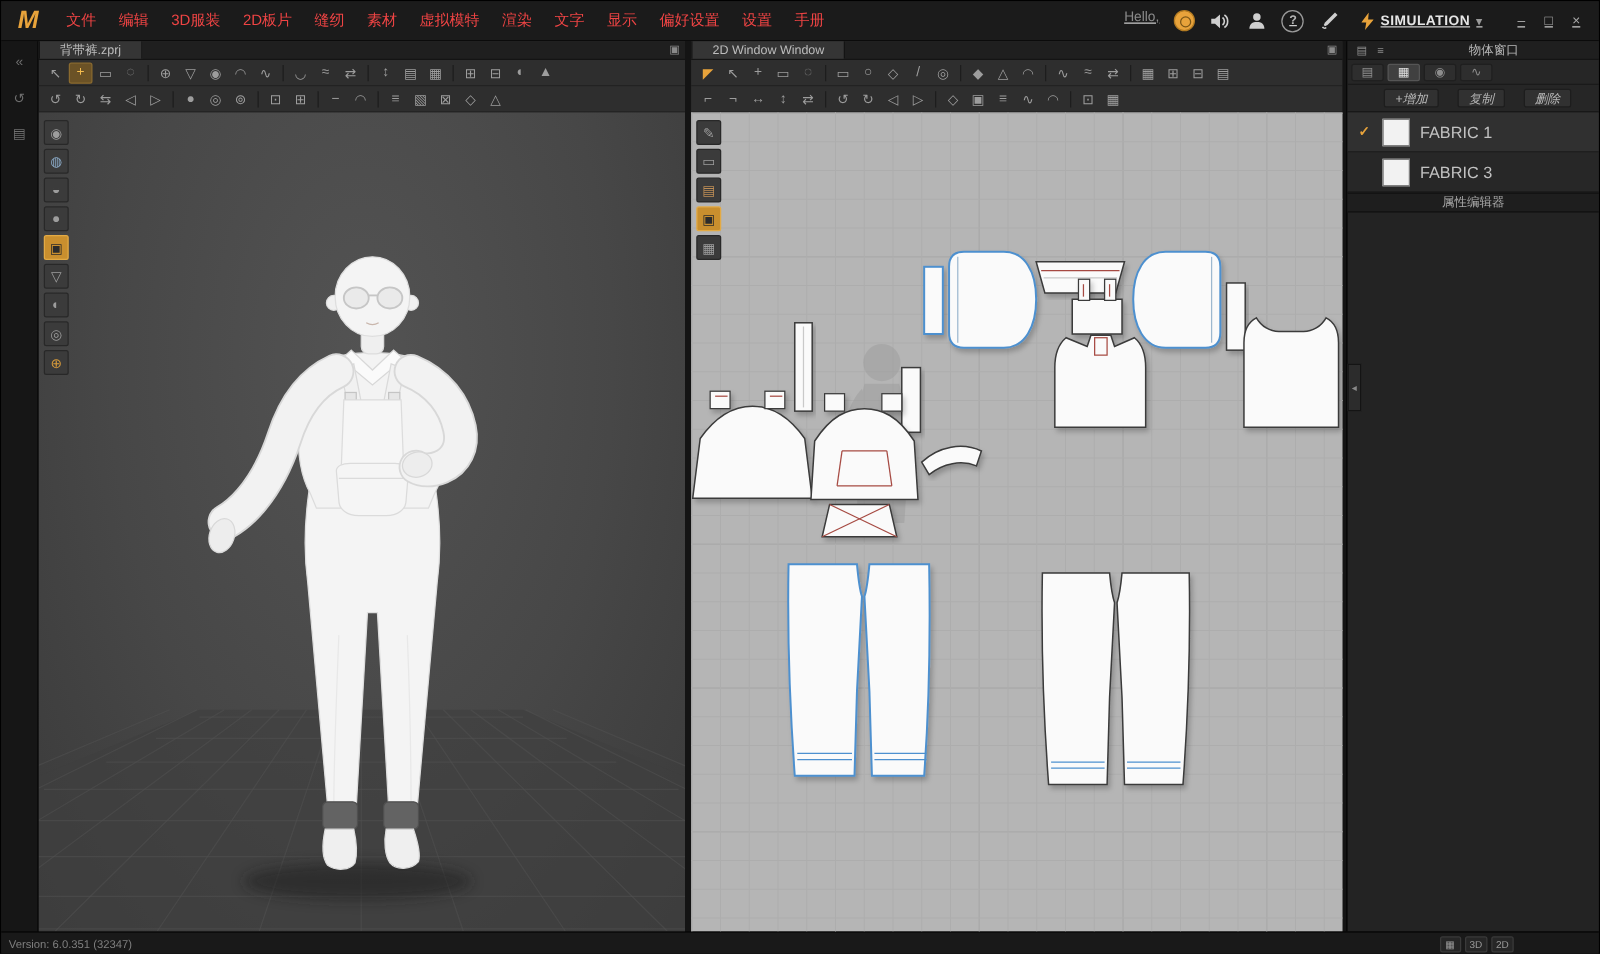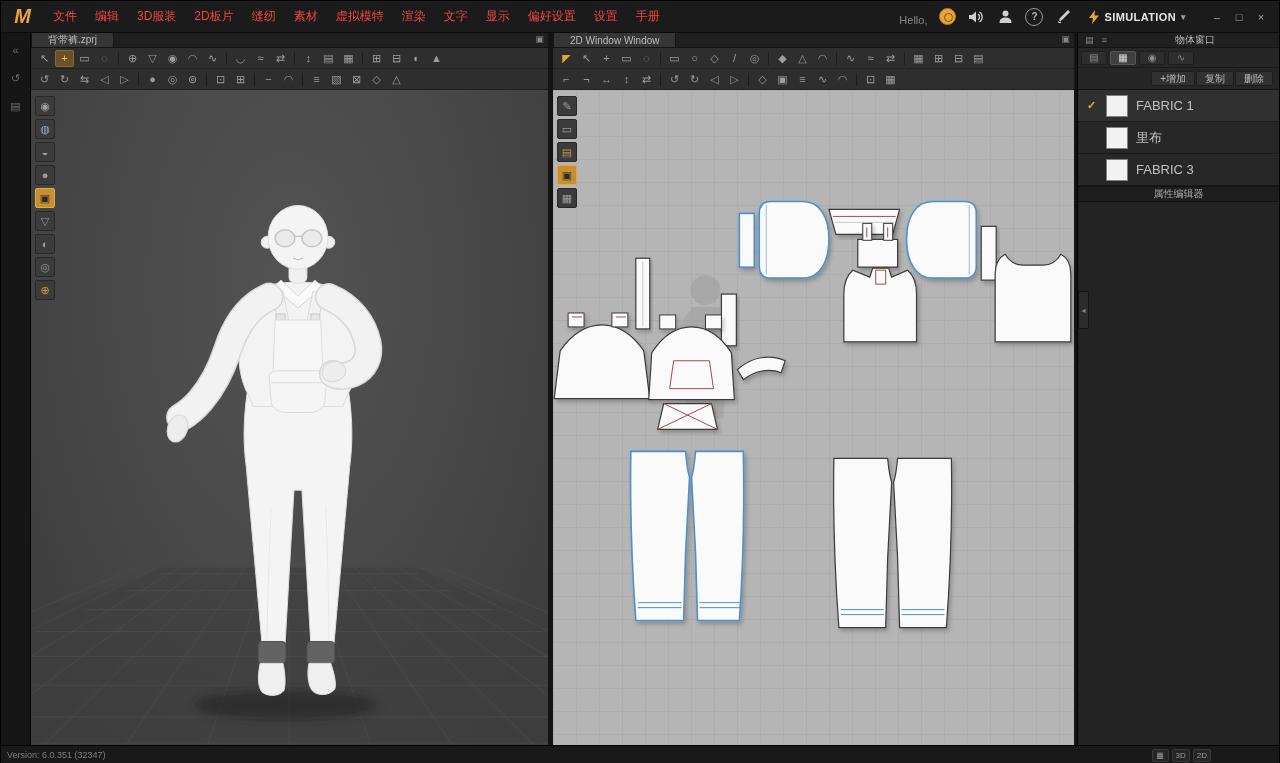--- a/index.html
+++ b/index.html
@@ -7,21 +7,21 @@
        font-family:"Liberation Sans",sans-serif;color:#ccc;font-size:12px;
        -webkit-font-smoothing:antialiased;user-select:none;}
   .app{position:relative;width:1280px;height:763px;background:#1d1d1d;box-sizing:border-box;border:1px solid #000;}
 
   
   .menubar{height:32px;display:flex;align-items:center;background:#1b1b1b;border-bottom:1px solid #0b0b0b;padding:0 8px;box-sizing:border-box;}
   .logo{width:26px;height:24px;display:flex;align-items:center;justify-content:center;
         color:#e8a33b;font-weight:bold;font-size:20px;font-style:italic;letter-spacing:-1px;}
   .menus{display:flex;gap:2px;margin-left:10px;}
   .menu-item{padding:3px 8px;font-size:12px;color:#ef4444;cursor:default;white-space:nowrap;}
-  .menubar-right{margin-left:auto;display:flex;align-items:flex-end;gap:11px;}
+  .menubar-right{margin-left:auto;display:flex;align-items:flex-start;gap:11px;text-decoration:underline;}
   .greeting{color:#8a8a8a;font-size:11px;}
   .mb-icon{width:18px;height:18px;display:flex;align-items:center;justify-content:center;}
   .coin{width:17px;height:17px;border-radius:50%;background:#e8a33b;border:1px solid #b57c22;box-sizing:border-box;position:relative;}
   .coin:after{content:"";position:absolute;left:4px;top:4px;width:7px;height:7px;border-radius:50%;border:1.5px solid #7a5516;}
   .help-badge{width:16px;height:16px;border-radius:50%;border:1.5px solid #9a9a9a;color:#b5b5b5;
               font-size:10px;font-weight:bold;display:flex;align-items:center;justify-content:center;}
   .sim{display:flex;align-items:center;gap:5px;color:#e6e6e6;font-size:11px;font-weight:bold;letter-spacing:.4px;padding:2px 6px;}
   .sim .chev{color:#9a9a9a;font-size:9px;}
   .winbtns{display:flex;gap:2px;margin-left:4px;}
   .winbtns .tbi{width:20px;height:18px;color:#aaa;font-size:11px;}
@@ -62,21 +62,21 @@
   .sidetools .tbi{width:20px;height:20px;background:#3b3b3b;border:1px solid #282828;}
   .sidetools .tbi.act{background:#c98f2e;color:#2b2b2b;border-color:#e3aa44;}
 
   
   .sb-header{height:14px;background:#1f1f1f;display:flex;align-items:center;gap:5px;padding:0 5px;font-size:10px;color:#b8b8b8;border-bottom:1px solid #141414;}
   .sb-header .tbi{width:13px;height:12px;font-size:9px;color:#8a8a8a;}
   .sb-title{flex:1;text-align:center;}
   .sb-tabs{height:17px;display:flex;background:#262626;border-bottom:1px solid #1a1a1a;padding:1px 3px;gap:3px;align-items:center;}
   .sb-tabs .tbi{width:26px;height:14px;background:#2e2e2e;border:1px solid #1f1f1f;font-size:10px;color:#8d8d8d;}
   .sb-tabs .tbi.act{background:#404040;color:#ddd;border-color:#555;}
-  .sb-actions{height:21px;display:flex;align-items:center;justify-content:flex-end;gap:1px;padding:0 6px;background:#262626;border-bottom:1px solid #141414;}
+  .sb-actions{height:21px;display:flex;align-items:center;justify-content:flex-end;gap:15px;padding:0 22px;background:#262626;border-bottom:1px solid #141414;font-style:italic;}
   .sb-actions .tbi{width:auto;height:15px;padding:0 8px;font-size:10px;background:#313131;border:1px solid #1d1d1d;color:#b8b8b8;}
   .fabric-list{display:flex;flex-direction:column;}
   .fabric-row{height:31px;display:flex;align-items:center;gap:8px;padding:0 7px;border-bottom:1px solid #1a1a1a;background:#272727;}
   .fabric-row.sel{background:#303030;}
   .f-check{width:13px;color:#e8a33b;font-size:11px;font-weight:bold;text-align:center;}
   .f-swatch{width:22px;height:22px;background:#f2f2f2;border:1px solid #808080;box-sizing:border-box;}
   .f-name{font-size:13px;color:#c2c2c2;}
   .prop-header{height:14px;background:#1e1e1e;border-top:1px solid #101010;border-bottom:1px solid #101010;
                display:flex;align-items:center;justify-content:center;font-size:10px;color:#a8a8a8;}
   .side-collapse{position:absolute;left:0;top:258px;width:9px;height:36px;background:#2c2c2c;border:1px solid #141414;
@@ -490,25 +490,20 @@
         </div>
       <div class="fabric-list">
           <div class="fabric-row sel">
             <span class="f-check">✓</span>
             <div class="f-swatch"></div>
             <span class="f-name">FABRIC 1</span>
           </div>
           <div class="fabric-row">
             <span class="f-check"></span>
             <div class="f-swatch"></div>
-            <span class="f-name">里布</span>
-          </div>
-          <div class="fabric-row">
-            <span class="f-check"></span>
-            <div class="f-swatch"></div>
             <span class="f-name">FABRIC 3</span>
           </div>
         </div>
       <div class="prop-header">属性编辑器</div>
       <div class="side-collapse">◂</div>
     </aside>
   </div>
 
   <footer class="statusbar">
     <span class="version">Version: 6.0.351 (32347)</span>

